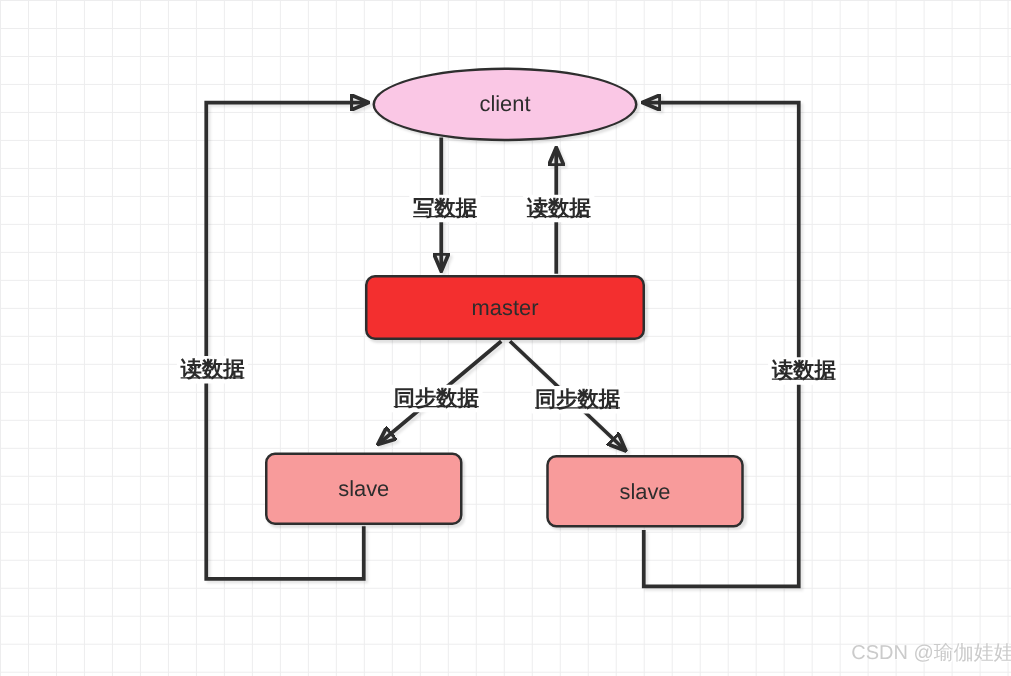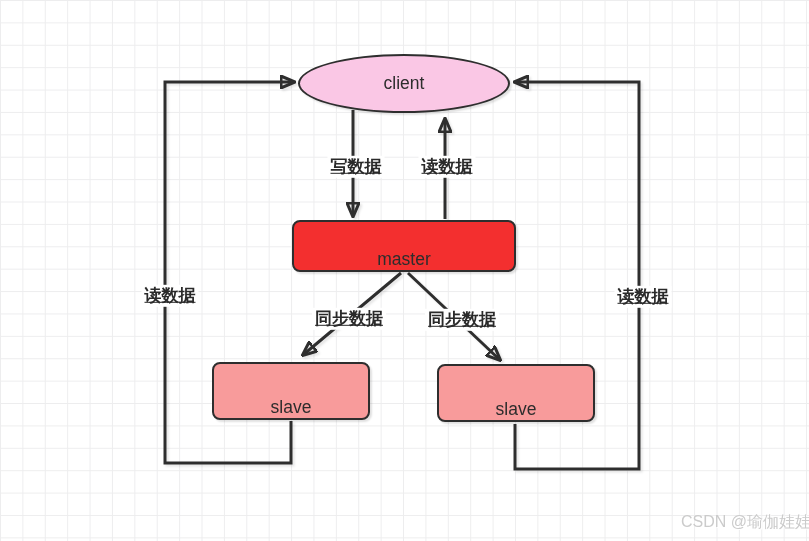--- a/index.html
+++ b/index.html
@@ -16,21 +16,21 @@
   .edges { position:absolute; left:0; top:0; width:809px; height:541px;
     filter:drop-shadow(2px 2px 1px rgba(0,0,0,0.10)); }
   .edges path { stroke:#2e2e2e; stroke-width:3; fill:none; }
   .node {
     position:absolute; box-sizing:border-box;
     display:flex; align-items:center; justify-content:center;
     border:2.5px solid #2e2e2e; color:#2d2d2d; font-size:17.5px;
     box-shadow:2px 2px 2px rgba(0,0,0,0.12);
   }
   .node--ellipse { border-radius:50%; }
-  .node--rect { border-radius:8px;align-items:flex-end; }
+  .node--rect { border-radius:8px; }
   #node-client { left:298px; top:54px; width:212px; height:59px; background:#fac7e5; }
   #node-master { left:292px; top:220px; width:224px; height:52px; background:#f32f2f; }
   #node-slave-left  { left:212px; top:362px; width:158px; height:58px; background:#f89b9b; }
   #node-slave-right { left:437px; top:364px; width:158px; height:58px; background:#f89b9b; }
   .elabel {
     position:absolute; transform:translate(-50%,-50%);
     font-size:17px; font-weight:bold; color:#2a2a2a;
     background:#ffffff; padding:1px 3px; white-space:nowrap; line-height:1.2;text-decoration:underline;
   }
   #label-write     { left:356px; top:167px; }

